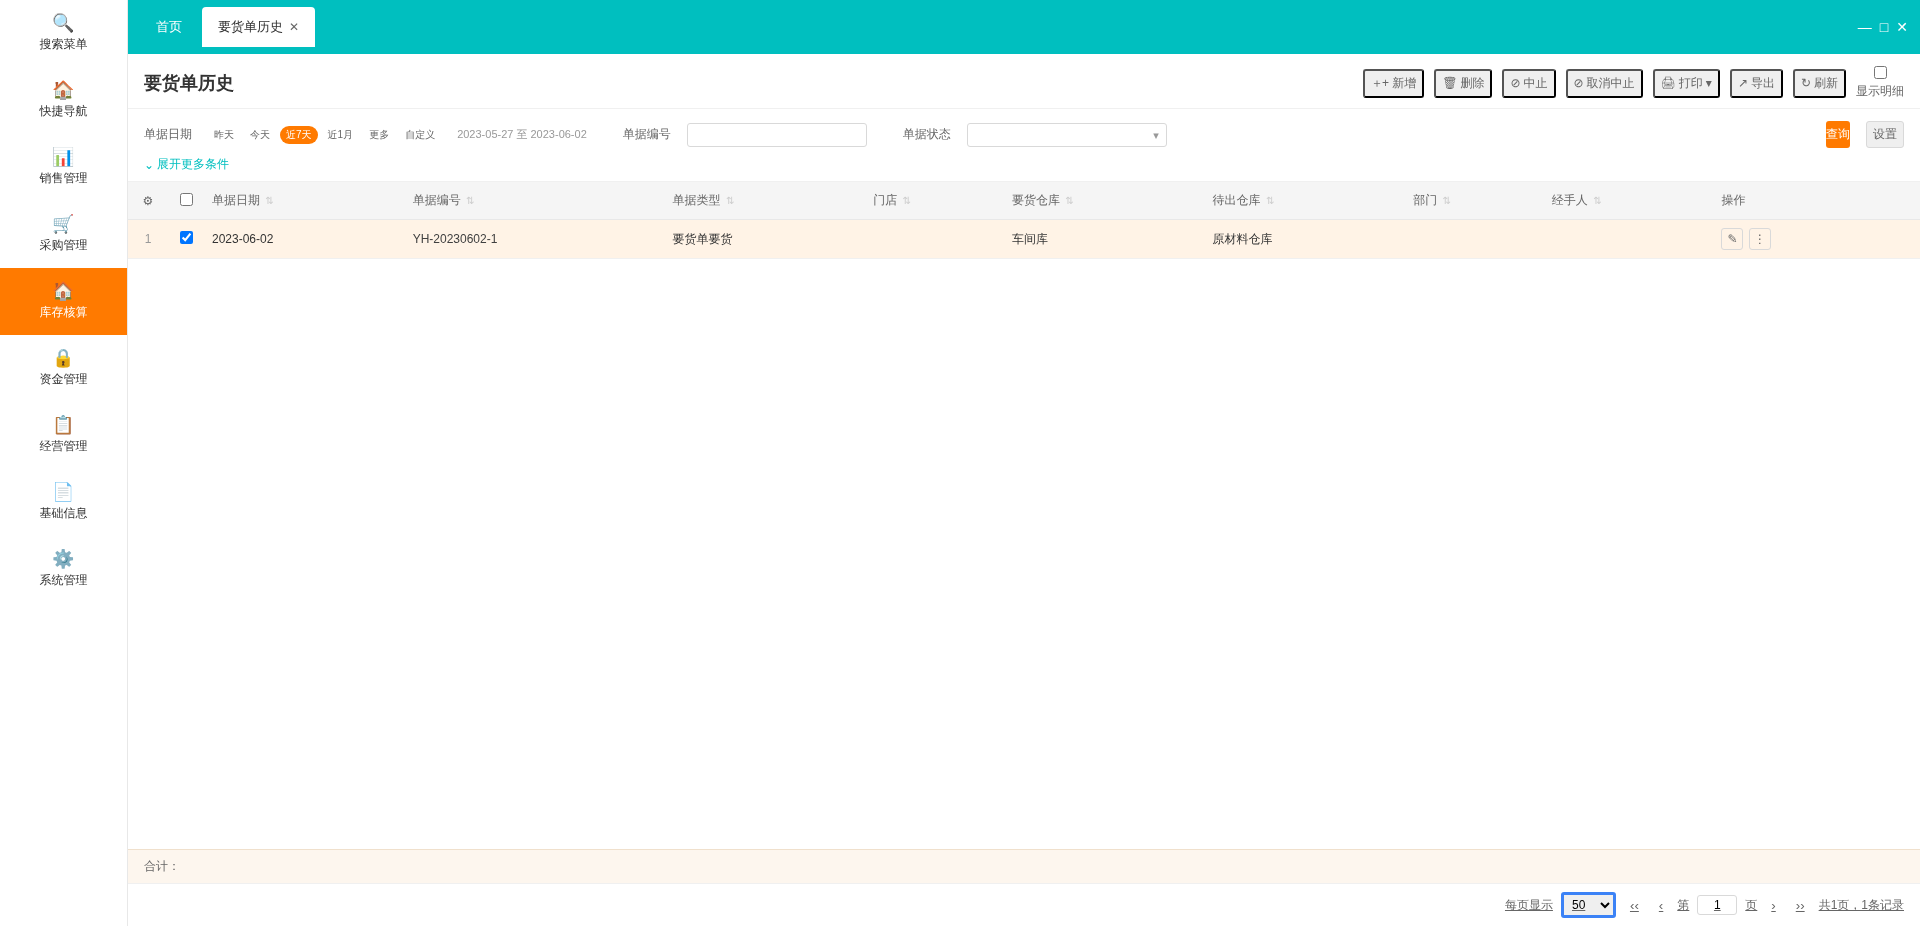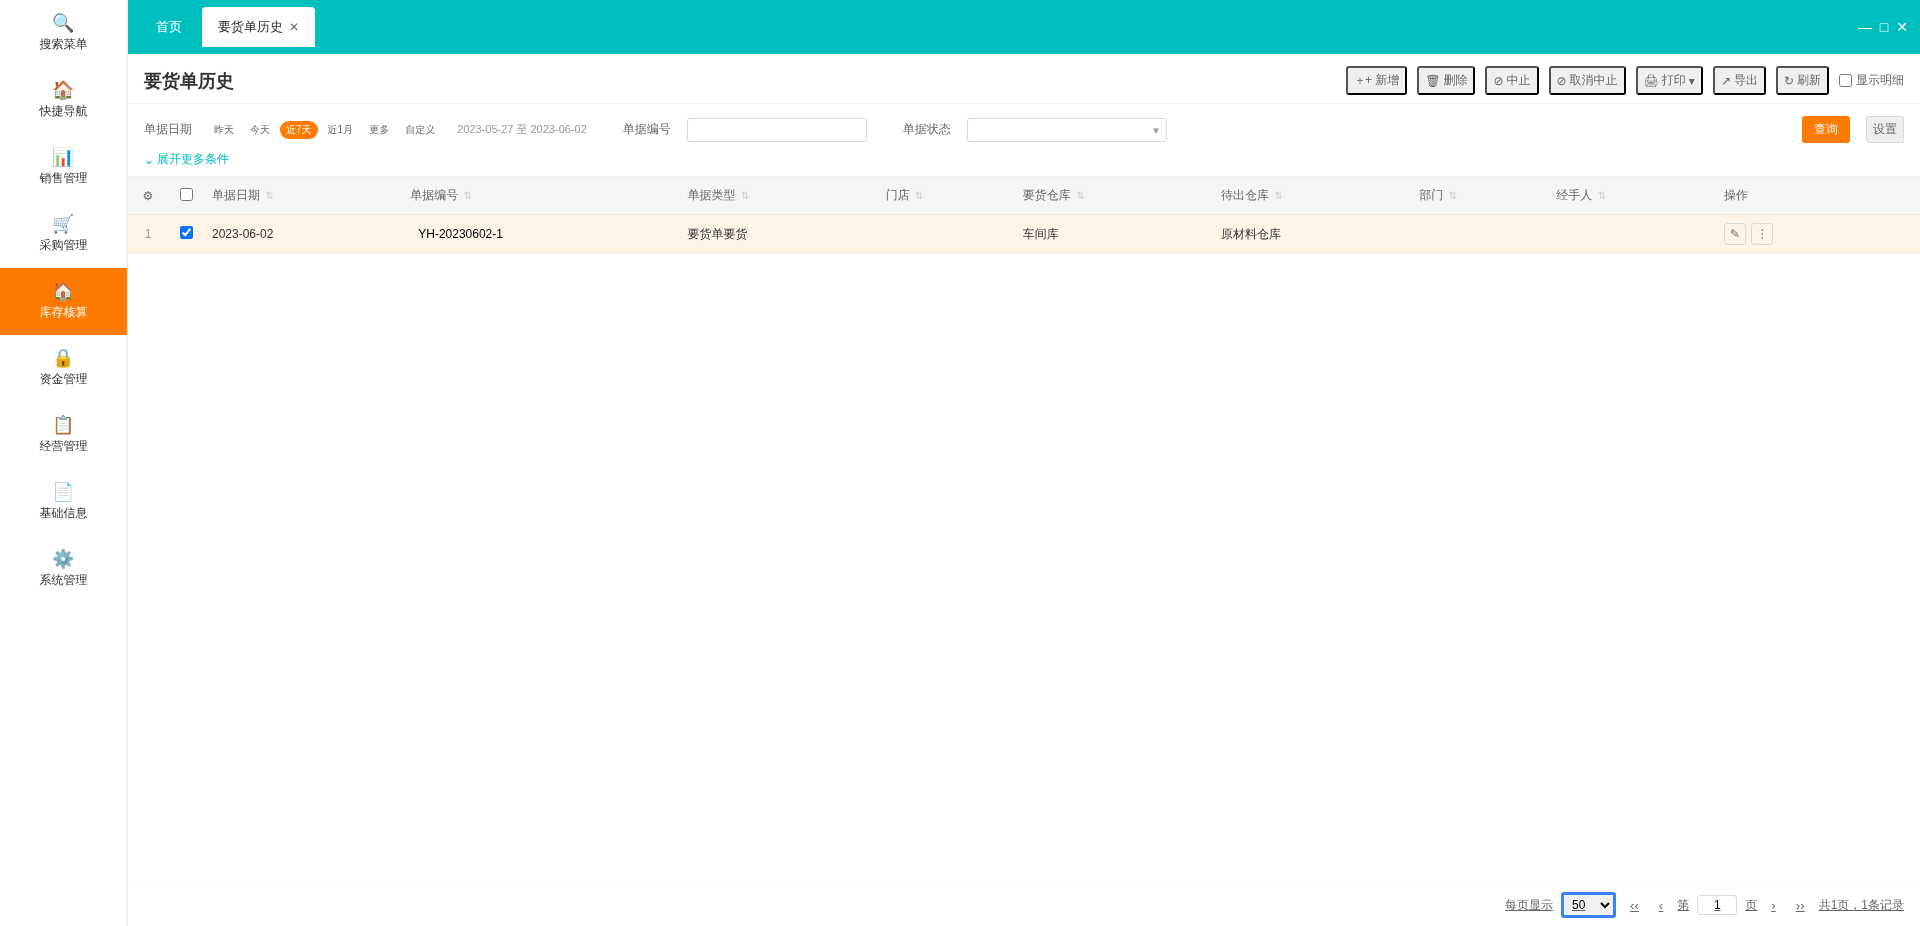--- a/index.html
+++ b/index.html
@@ -119,21 +119,21 @@
       font-size: 12px;
       color: #666;
       cursor: pointer;
       padding: 4px 6px;
       border-radius: 3px;
     }
     .toolbar-btn.primary {
       background: #ff7a00;
       color: #fff;
       border: none;
-      padding: 5px 12px;
+      padding: 5px 0;
       border-radius: 3px;
     }
 
     
     .filter-area {
       padding: 12px 16px 8px 16px;
       flex-shrink: 0;
       border-bottom: 1px solid #f0f0f0;
     }
     .filter-row {
@@ -244,24 +244,23 @@
     }
     tbody tr.selected {
       background: #fff3e6;
     }
     tbody td {
       padding: 8px 8px;
       color: #333;
       white-space: nowrap;
     }
     .link-text {
-      color: #000000;
+      color: #404040;
       cursor: pointer;
       text-decoration: none;
-      margin-left: 8px;
     }
 
     
     .th-settings {
       width: 40px;
       text-align: center;
     }
 
     
     .footer-sum {
@@ -413,21 +412,21 @@
           <span>▾</span>
         </button>
         <button class="toolbar-btn">
           <span>↗</span>
           <span>导出</span>
         </button>
         <button class="toolbar-btn">
           <span>↻</span>
           <span>刷新</span>
         </button>
-        <label style="display:flex;align-items:center;gap:4px;font-size:12px;color:#666;cursor:pointer;">
+        <label style="display:flex;align-items:center;gap:4px;font-size:12px;color:#666;cursor:pointer;flex-direction:column;">
           <input type="checkbox" style="">
           <span>显示明细</span>
         </label>
       </div>
     </div>
 
     <div class="filter-area">
       <div class="filter-row">
 
         <span class="filter-label">单据日期</span>
@@ -529,20 +528,23 @@
             <td></td>
             <td>
               <span class="op-icon" title="编辑">✎</span>
               <span class="op-icon" title="更多" style="margin-left:2px;">⋮</span>
             </td>
           </tr>
         </tbody>
       </table>
     </div>
 
+    <div class="footer-sum">
+      <span>合计：</span>
+    </div>
 
     <div class="pagination">
       <span>每页显示</span>
       <select class="page-size-select">
         <option>20</option>
         <option selected="">50</option>
         <option>100</option>
         <option>200</option>
       </select>
       <button class="page-btn">‹‹</button>

